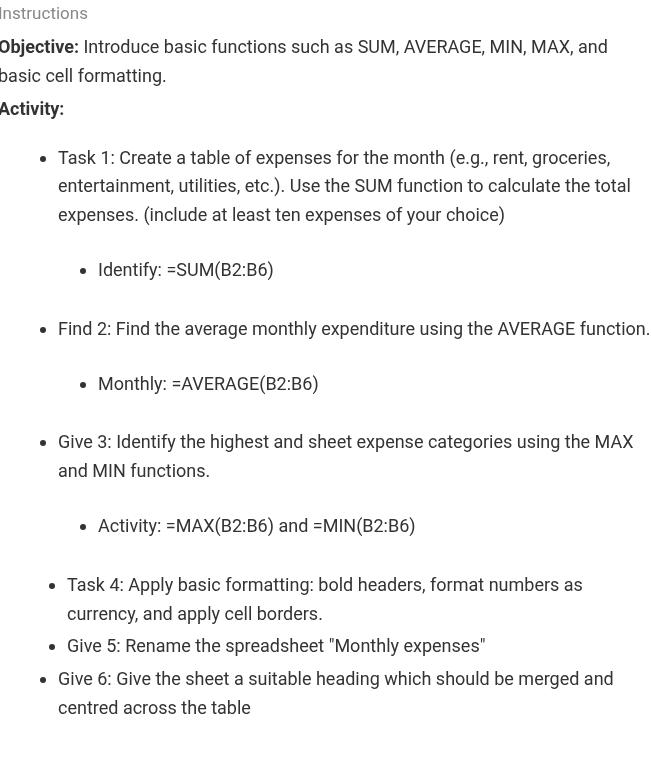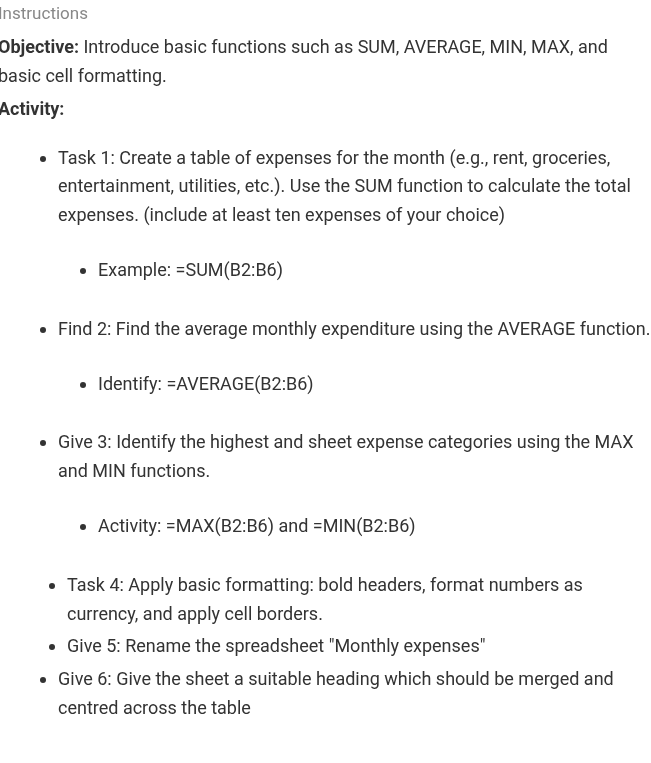--- a/index.html
+++ b/index.html
@@ -74,28 +74,28 @@
 
   <div class="activity-line">
     <strong class="label">Activity:</strong>
   </div>
 
   <ul class="tasks">
 
     <li>
       <span class="task-label">Task 1:</span><span> Create a table of expenses for the month (e.g., rent, groceries, entertainment, utilities, etc.). Use the SUM function to calculate the total expenses. (include at least ten expenses of your choice)</span>
       <ul class="sub">
-        <li>Example: =SUM(B2:B6)</li>
+        <li>Identify: =SUM(B2:B6)</li>
       </ul>
     </li>
 
     <li>
       <span class="task-label">Find 2:</span><span> Find the average monthly expenditure using the AVERAGE function.</span>
       <ul class="sub">
-        <li>Identify: =AVERAGE(B2:B6)</li>
+        <li>Monthly: =AVERAGE(B2:B6)</li>
       </ul>
     </li>
 
     <li>
       <span class="task-label">Give 3:</span><span> Identify the highest and sheet expense categories using the MAX and MIN functions.</span>
       <ul class="sub">
         <li>Activity: =MAX(B2:B6) and =MIN(B2:B6)</li>
       </ul>
     </li>
 

